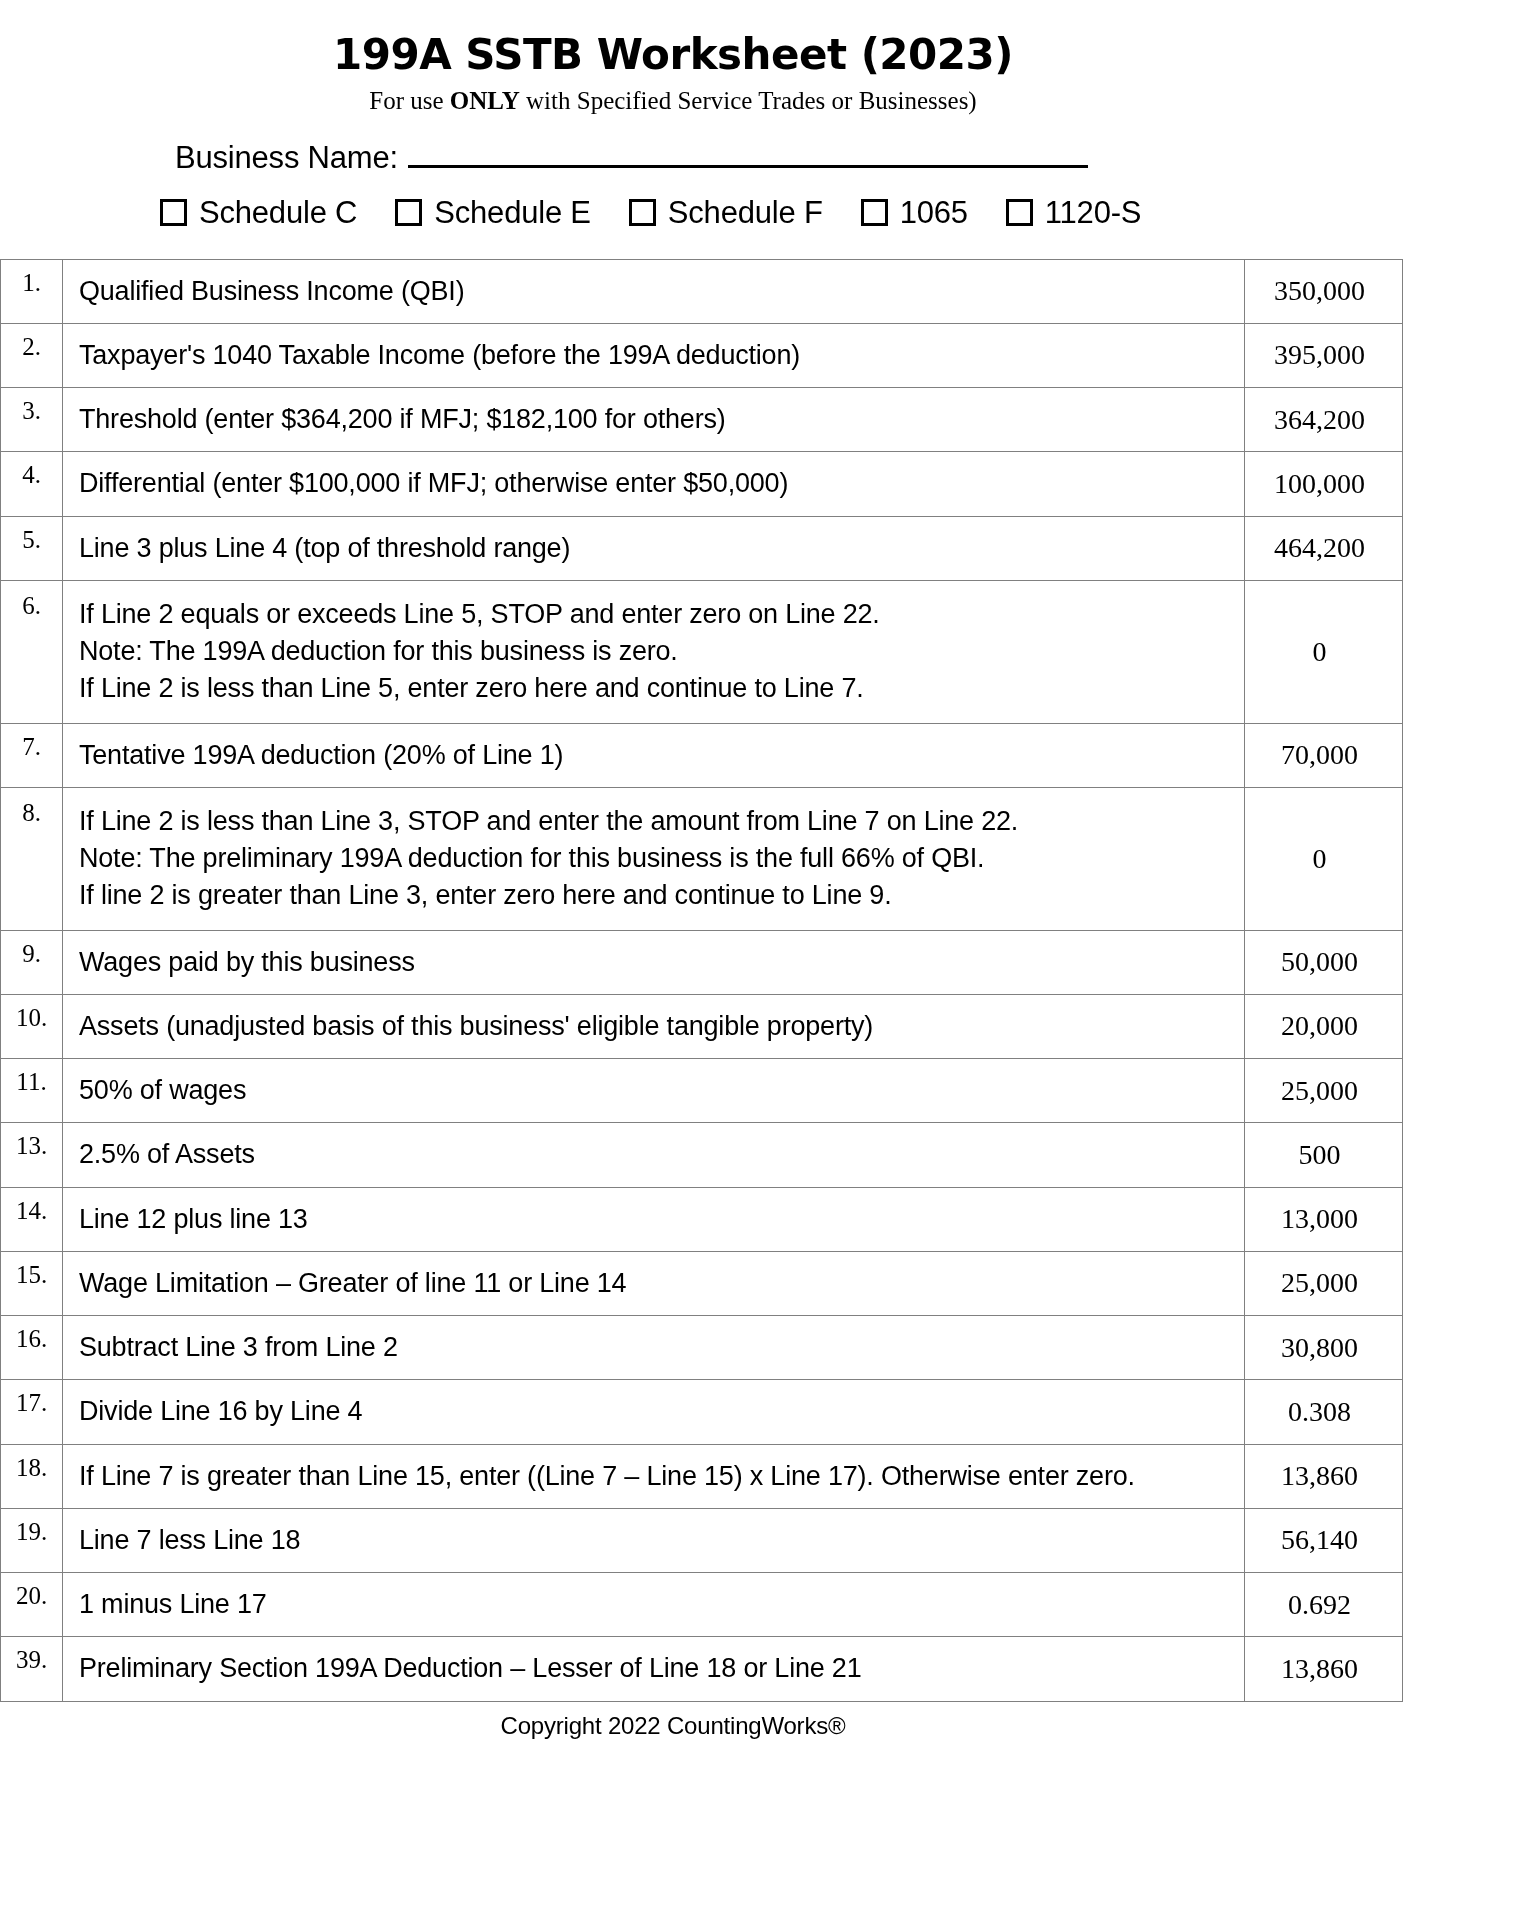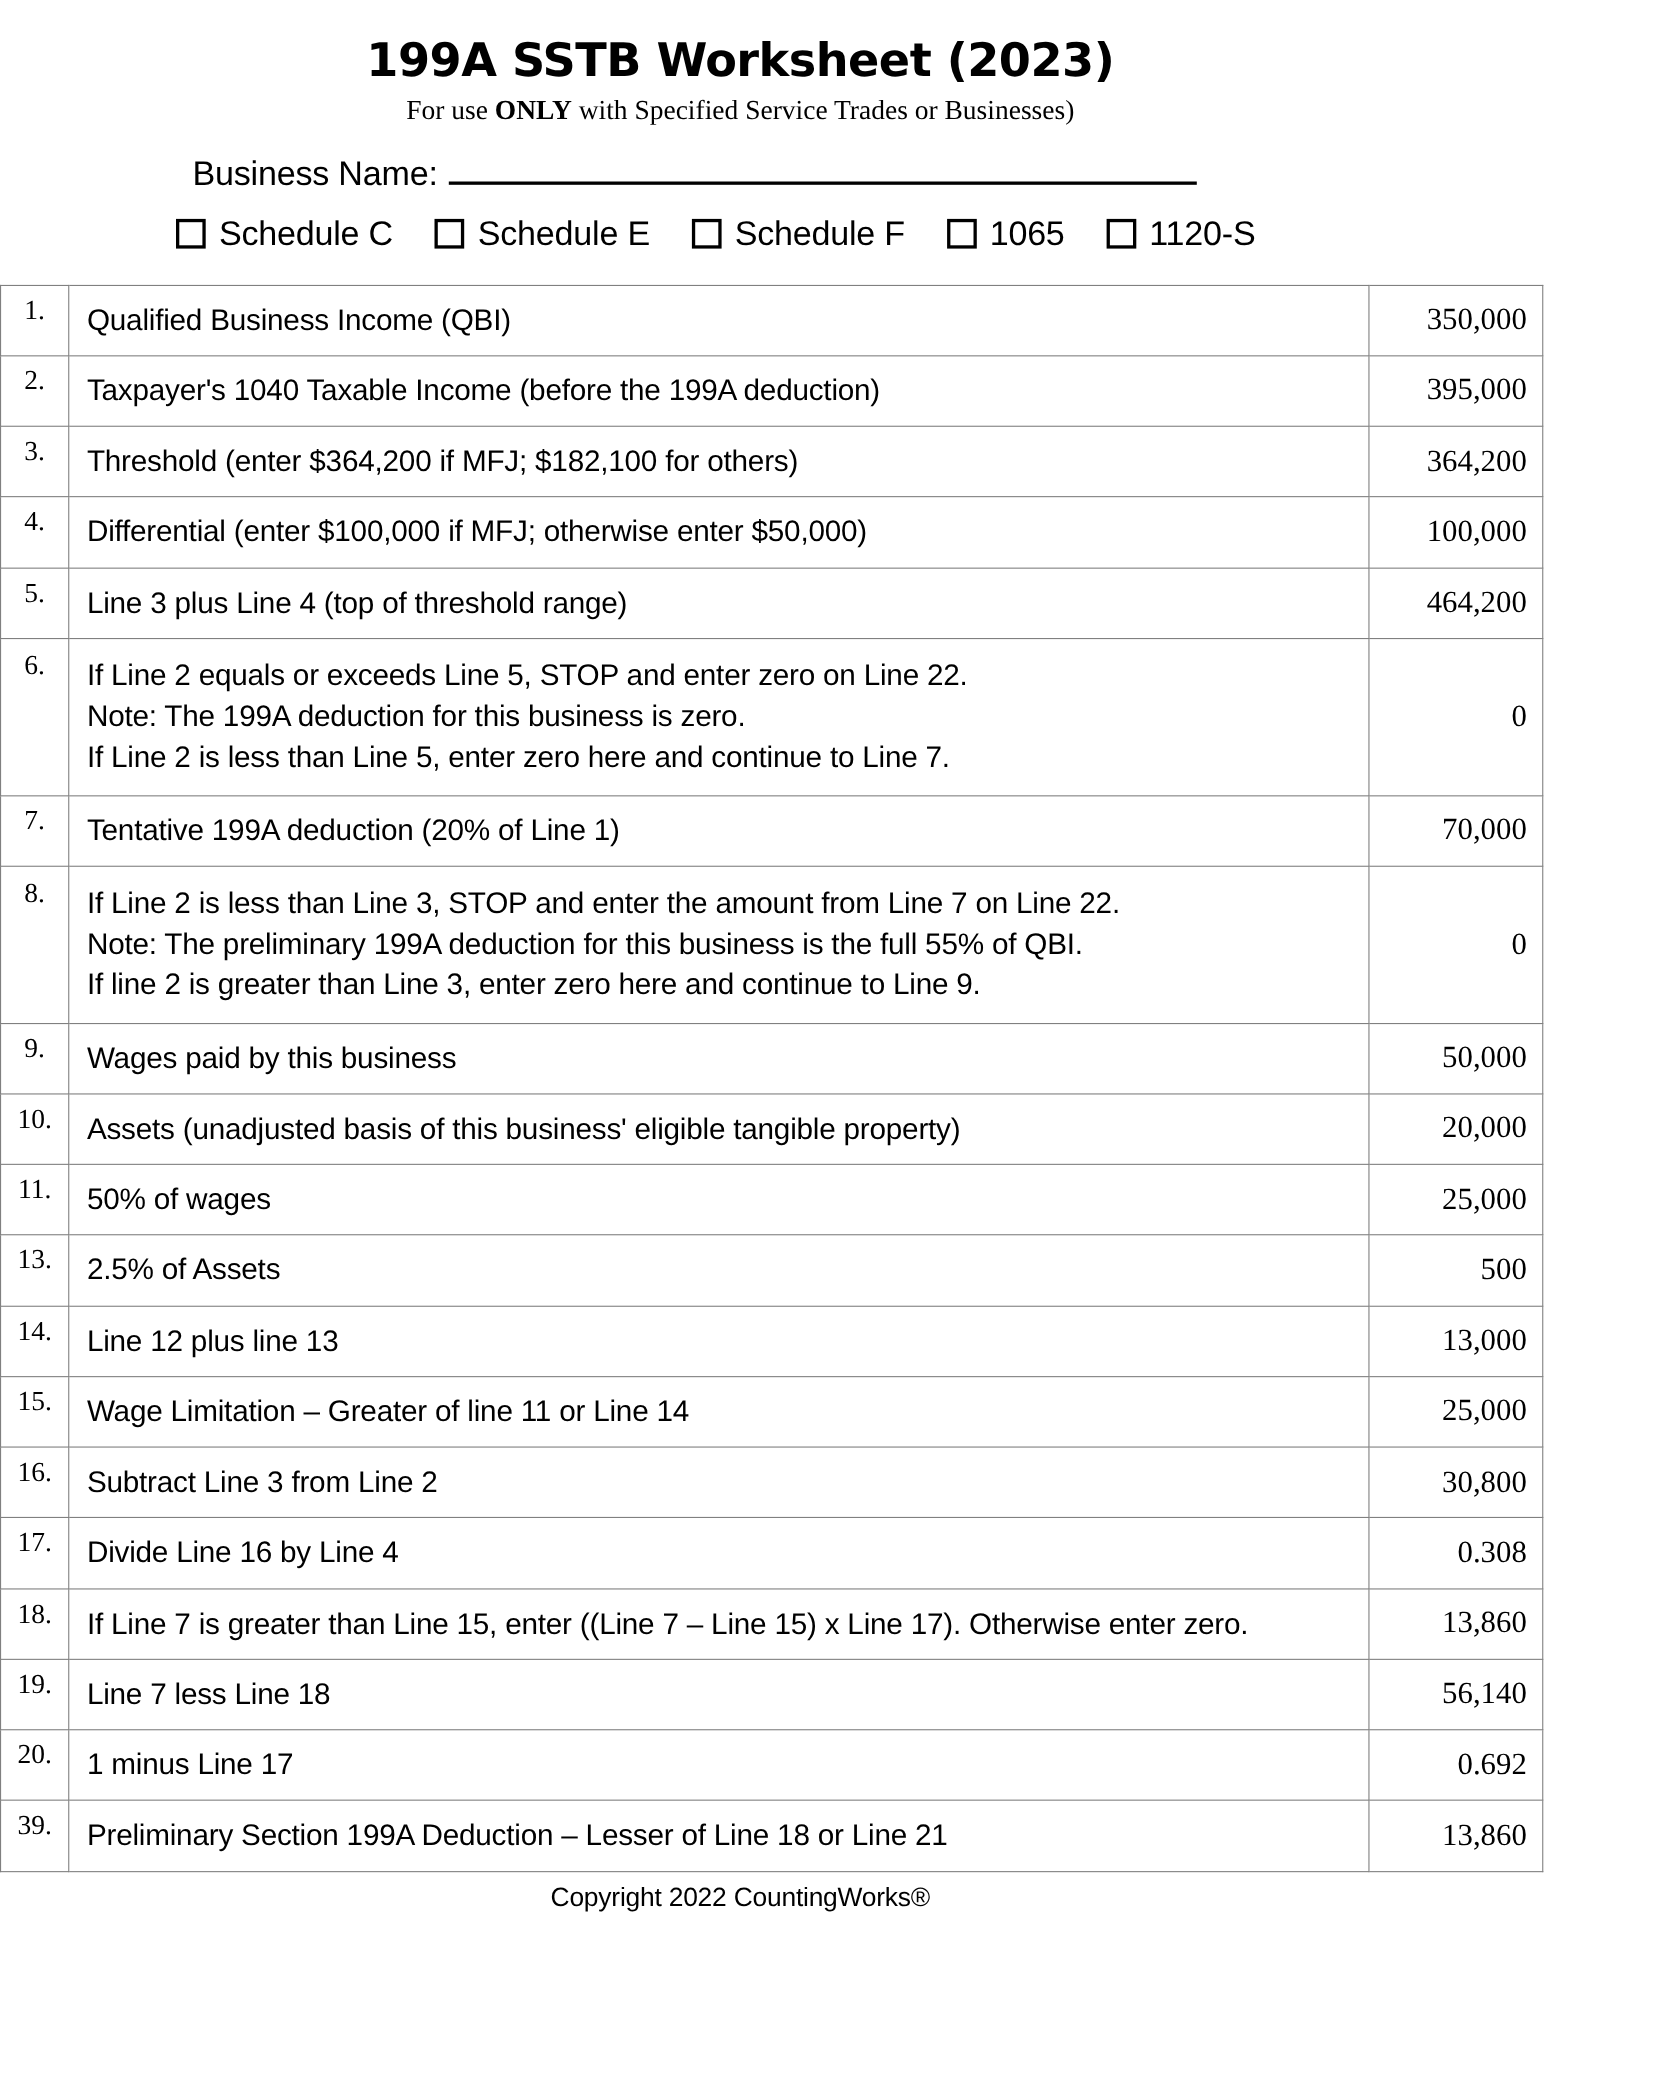--- a/index.html
+++ b/index.html
@@ -115,21 +115,21 @@
   .col-num.tall { padding-top: 11px !important; }
   .col-desc {
     font-size: 27px;
     padding: 13px 10px 13px 16px !important;
     line-height: 1.38;
     letter-spacing: -0.2px;
   }
   .col-desc b { font-weight: normal; }
   .col-val {
     width: 158px;
-    text-align: right;
+    text-align: center;
     font-family: "Liberation Serif", serif;
     font-size: 28px;
     padding: 8px 14px 8px 6px !important;
     white-space: nowrap;
   }
   .col-val.mid { vertical-align: middle; }
   .row-multi .col-desc { padding-top: 15px !important; padding-bottom: 15px !important; }
   .desc-line { display: block; }
 
   
@@ -227,21 +227,21 @@
           <td class="col-num">7.</td>
           <td class="col-desc">
             <span class="desc-line">Tentative 199A deduction (20% of Line 1)</span>
           </td>
           <td class="col-val mid">70,000</td>
         </tr>
         <tr class="row-multi">
           <td class="col-num tall">8.</td>
           <td class="col-desc">
             <span class="desc-line">If Line 2 is less than Line 3, <b>STOP</b> and enter the amount from Line 7 on Line 22.</span>
-            <span class="desc-line">Note: The preliminary 199A deduction for this business is the full 55% of QBI.</span>
+            <span class="desc-line">Note: The preliminary 199A deduction for this business is the full 66% of QBI.</span>
             <span class="desc-line">If line 2 is greater than Line 3, enter zero here and continue to Line 9.</span>
           </td>
           <td class="col-val mid">0</td>
         </tr>
         <tr>
           <td class="col-num">9.</td>
           <td class="col-desc">
             <span class="desc-line">Wages paid by this business</span>
           </td>
           <td class="col-val mid">50,000</td>

